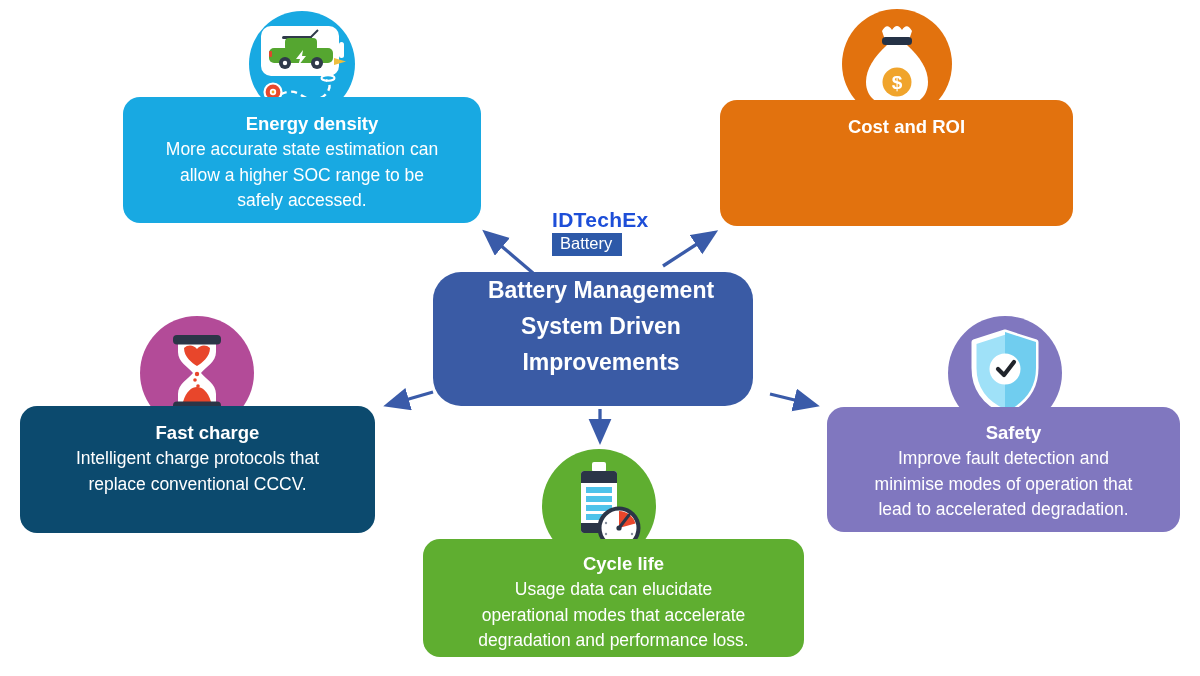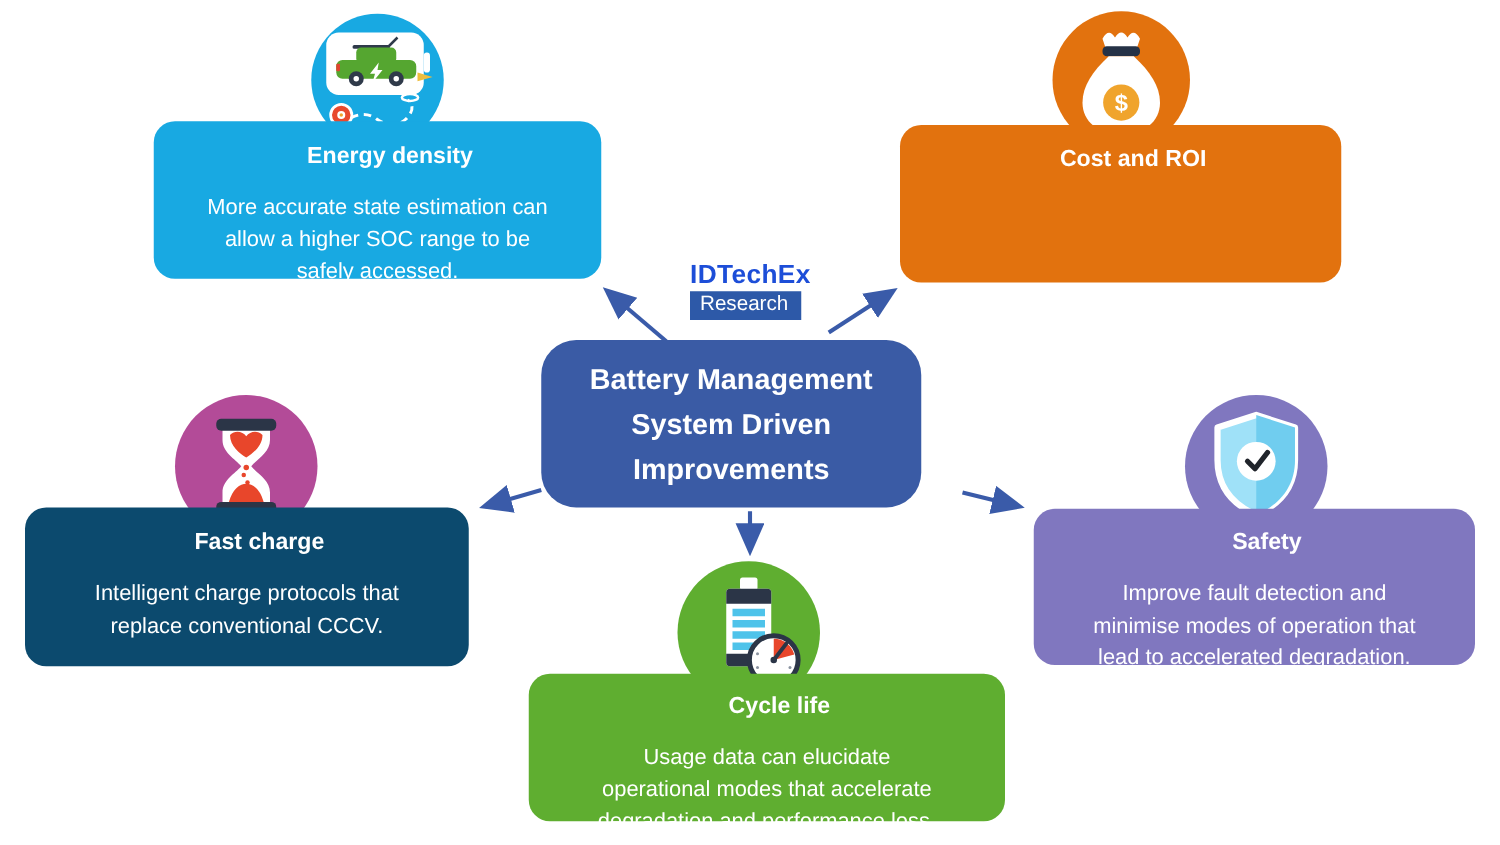--- a/index.html
+++ b/index.html
@@ -13,30 +13,30 @@
   .badge-energy{left:249px;top:11px;width:106px;height:106px;background:#18A9E2;}
   .badge-cost{left:842px;top:9px;width:110px;height:110px;background:#E2720E;}
   .badge-fast{left:140px;top:316px;width:114px;height:114px;background:#B34B98;}
   .badge-cycle{left:542px;top:449px;width:114px;height:114px;background:#5FAE30;}
   .badge-safety{left:948px;top:316px;width:114px;height:114px;background:#8077BF;}
 
   
   .node-box{position:absolute;border-radius:17px;color:#ffffff;text-align:center;z-index:2;
             padding-top:13px;box-sizing:border-box;}
   .node-title{font-weight:bold;font-size:18.5px;line-height:27px;margin-left:20px;}
-  .node-body{font-size:17.5px;line-height:25.5px;white-space:pre-line;margin-top:16px;}
+  .node-body{font-size:17.5px;line-height:25.5px;white-space:pre-line;}
   .node-energy{left:123px;top:97px;width:358px;height:126px;background:#18A9E2;}
   .node-cost{left:720px;top:100px;width:353px;height:126px;background:#E2720E;}
   .node-fast{left:20px;top:406px;width:355px;height:127px;background:#0c4a6e;}
   .node-cycle{left:423px;top:539px;width:381px;height:118px;background:#5FAE30;padding-top:11px;}
   .node-safety{left:827px;top:407px;width:353px;height:125px;background:#8077BF;padding-top:12px;}
 
   
   .center-box{position:absolute;left:433px;top:272px;width:304px;height:134px;background:#3A5BA5;
-              border-radius:28px;z-index:2;display:flex;align-items:center;justify-content:center;}
+              border-radius:28px;z-index:2;display:flex;justify-content:center;padding-left:16px;}
   .center-title{color:#ffffff;font-weight:bold;font-size:23px;line-height:36px;text-align:center;
                 white-space:pre-line;}
 
   
   .logo{position:absolute;left:552px;top:208px;z-index:3;}
   .logo-brand{color:#1d4ed8;font-size:21px;font-weight:600;letter-spacing:0.3px;line-height:24px;}
   .logo-sub{display:inline-block;background:#2D59A8;color:#ffffff;font-size:16.5px;
             padding:1px 10px 3px 8px;margin-top:1px;}
 </style>
 </head>
@@ -52,21 +52,21 @@
     </defs>
     <line x1="533" y1="273" x2="486" y2="233" stroke="#3A5BA9" stroke-width="3.3" marker-end="url(#ah)"></line>
     <line x1="663" y1="266" x2="714" y2="233" stroke="#3A5BA9" stroke-width="3.3" marker-end="url(#ah)"></line>
     <line x1="433" y1="392" x2="388" y2="405" stroke="#3A5BA9" stroke-width="3.3" marker-end="url(#ah)"></line>
     <line x1="600" y1="409" x2="600" y2="440" stroke="#3A5BA9" stroke-width="3.3" marker-end="url(#ah)"></line>
     <line x1="770" y1="394" x2="815" y2="405" stroke="#3A5BA9" stroke-width="3.3" marker-end="url(#ah)"></line>
   </svg>
 
   <div class="logo">
     <div class="logo-brand">IDTechEx</div>
-    <div class="logo-sub">Research</div>
+    <div class="logo-sub">Battery</div>
   </div>
 
   <div class="center-box">
     <div class="center-title">Battery Management
 System Driven
 Improvements</div>
   </div>
 
   <div class="badge badge-energy">
     <svg width="106" height="106" viewBox="0 0 106 106">

